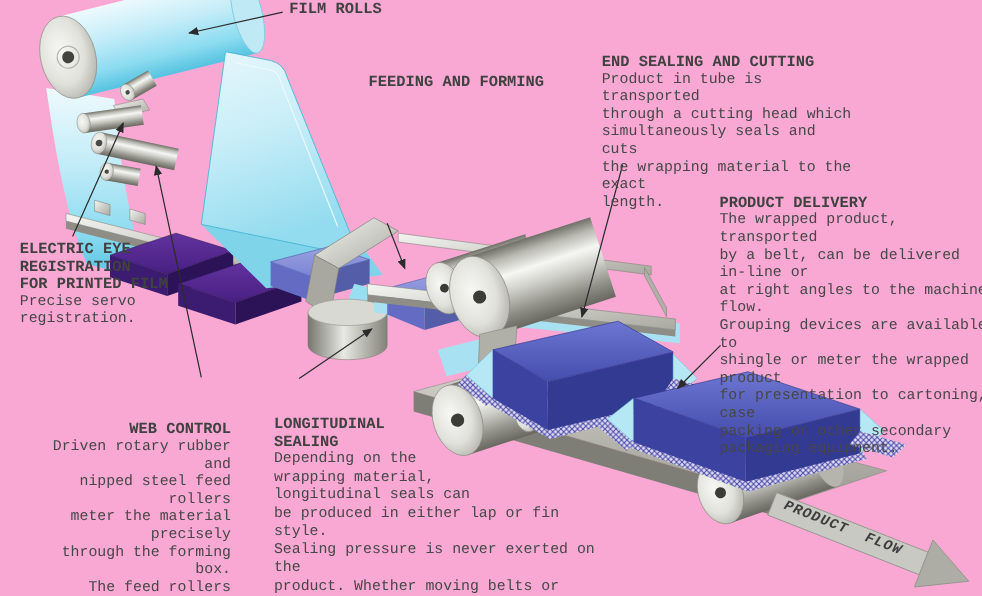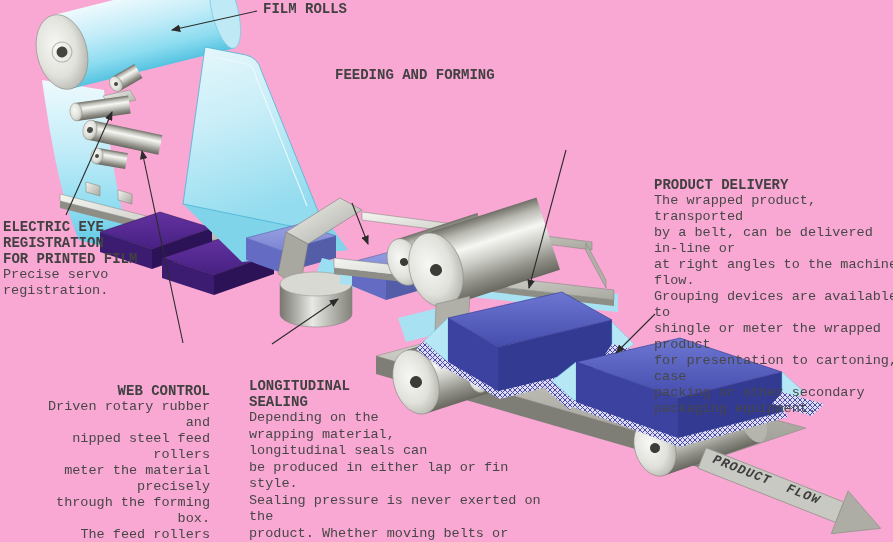--- a/index.html
+++ b/index.html
@@ -240,35 +240,41 @@
 
   <div class="lbl" style="left:263px;top:1px;width:240px;">
     <div class="hd">FILM ROLLS</div>
   </div>
 
   <div class="lbl" style="left:335px;top:67px;width:215px;">
     <div class="hd">FEEDING AND FORMING</div>
   </div>
 
   <div class="lbl" style="left:547px;top:49px;width:230px;">
+    <div class="hd">END SEALING AND CUTTING</div>
+    <div class="bd">Product in tube is transported
+through a cutting head which
+simultaneously seals and cuts
+the wrapping material to the exact
+length.</div>
   </div>
 
   <div class="lbl" style="left:654px;top:177px;width:245px;">
     <div class="hd">PRODUCT DELIVERY</div>
     <div class="bd">The wrapped product, transported
 by a belt, can be delivered in-line or
 at right angles to the machine flow.
 Grouping devices are available to
 shingle or meter the wrapped product
 for presentation to cartoning, case
 packing or other secondary
 packaging equipment.</div>
   </div>
 
-  <div class="lbl" style="left:3px;top:219px;width:190px;">
+  <div class="lbl" style="left:18px;top:219px;width:190px;">
     <div class="hd">ELECTRIC EYE
 REGISTRATION
 FOR PRINTED FILM</div>
     <div class="bd">Precise servo registration.</div>
   </div>
 
   <div class="lbl lbl-right" style="left:18px;top:347px;width:192px;">
     <div class="hd">WEB CONTROL</div>
     <div class="bd">Driven rotary rubber and
 nipped steel feed rollers

